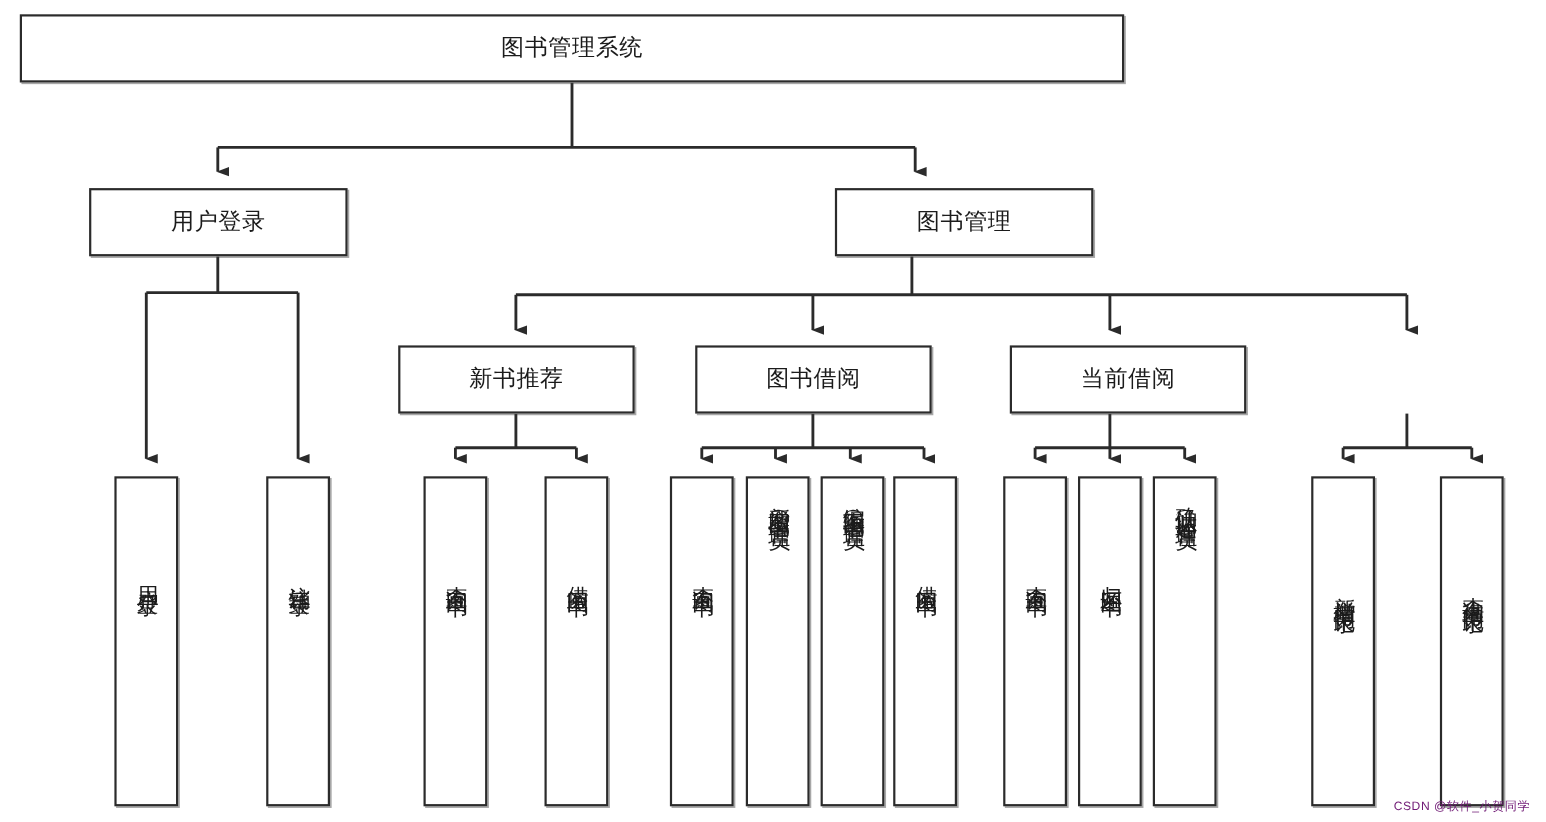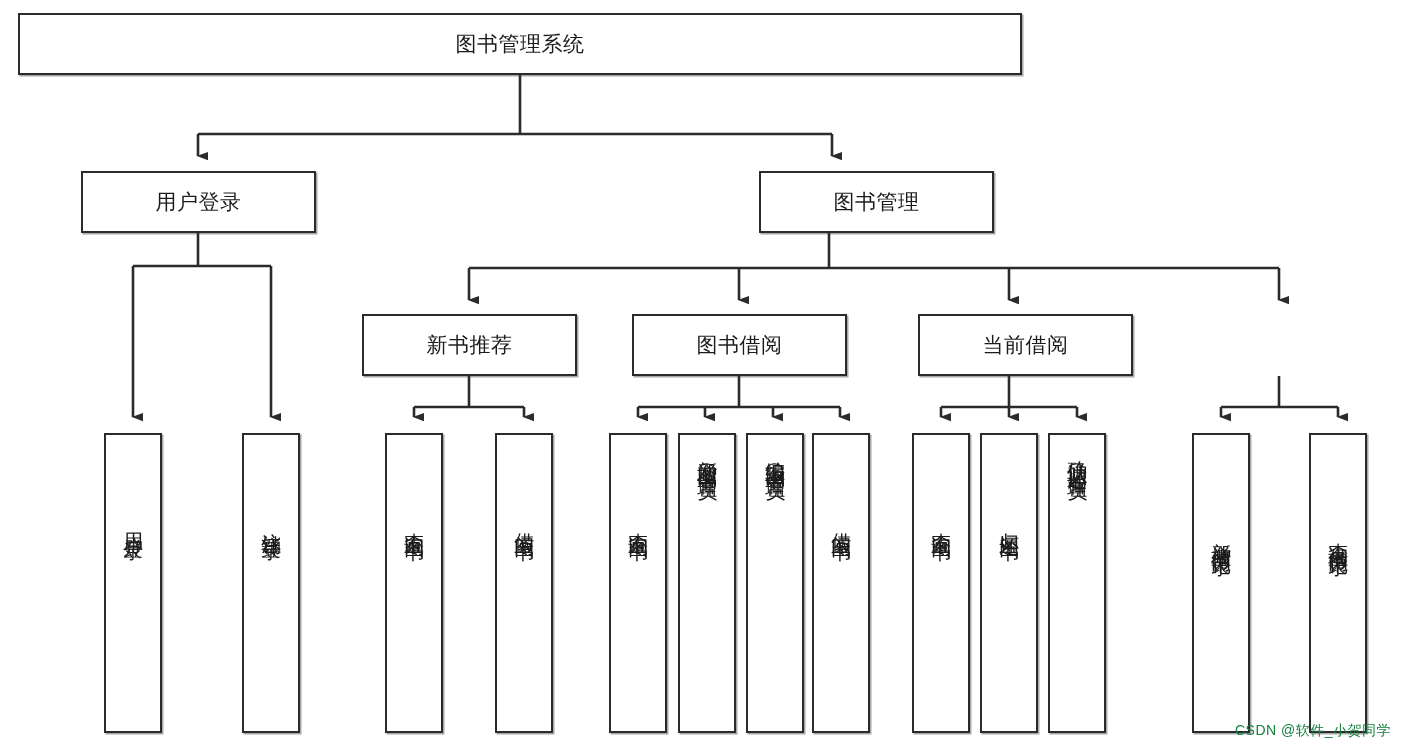--- a/index.html
+++ b/index.html
@@ -52,22 +52,22 @@
     letter-spacing: 3px;
     white-space: nowrap;
   }
   .node.vertical.pad-mid { padding-top: 82px; }
   .node.vertical.pad-low { padding-top: 92px; }
   .node.vertical.pad-top { padding-top: 10px; }
   #watermark {
     position: absolute;
     right: 14px;
     bottom: 7px;
-    font-size: 14px;
-    color: #15803d;
+    font-size: 11px;
+    color: #701a75;
     letter-spacing: 0.5px;
     white-space: nowrap;
   }
 </style>
 </head>
 <body>
 
 <div id="canvas">
 
   <svg id="wires" viewBox="0 0 1405 747" width="1405" height="747">

